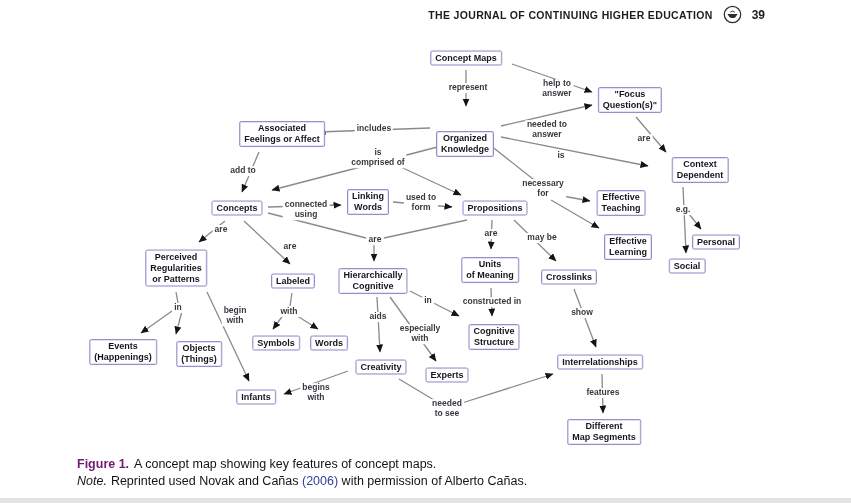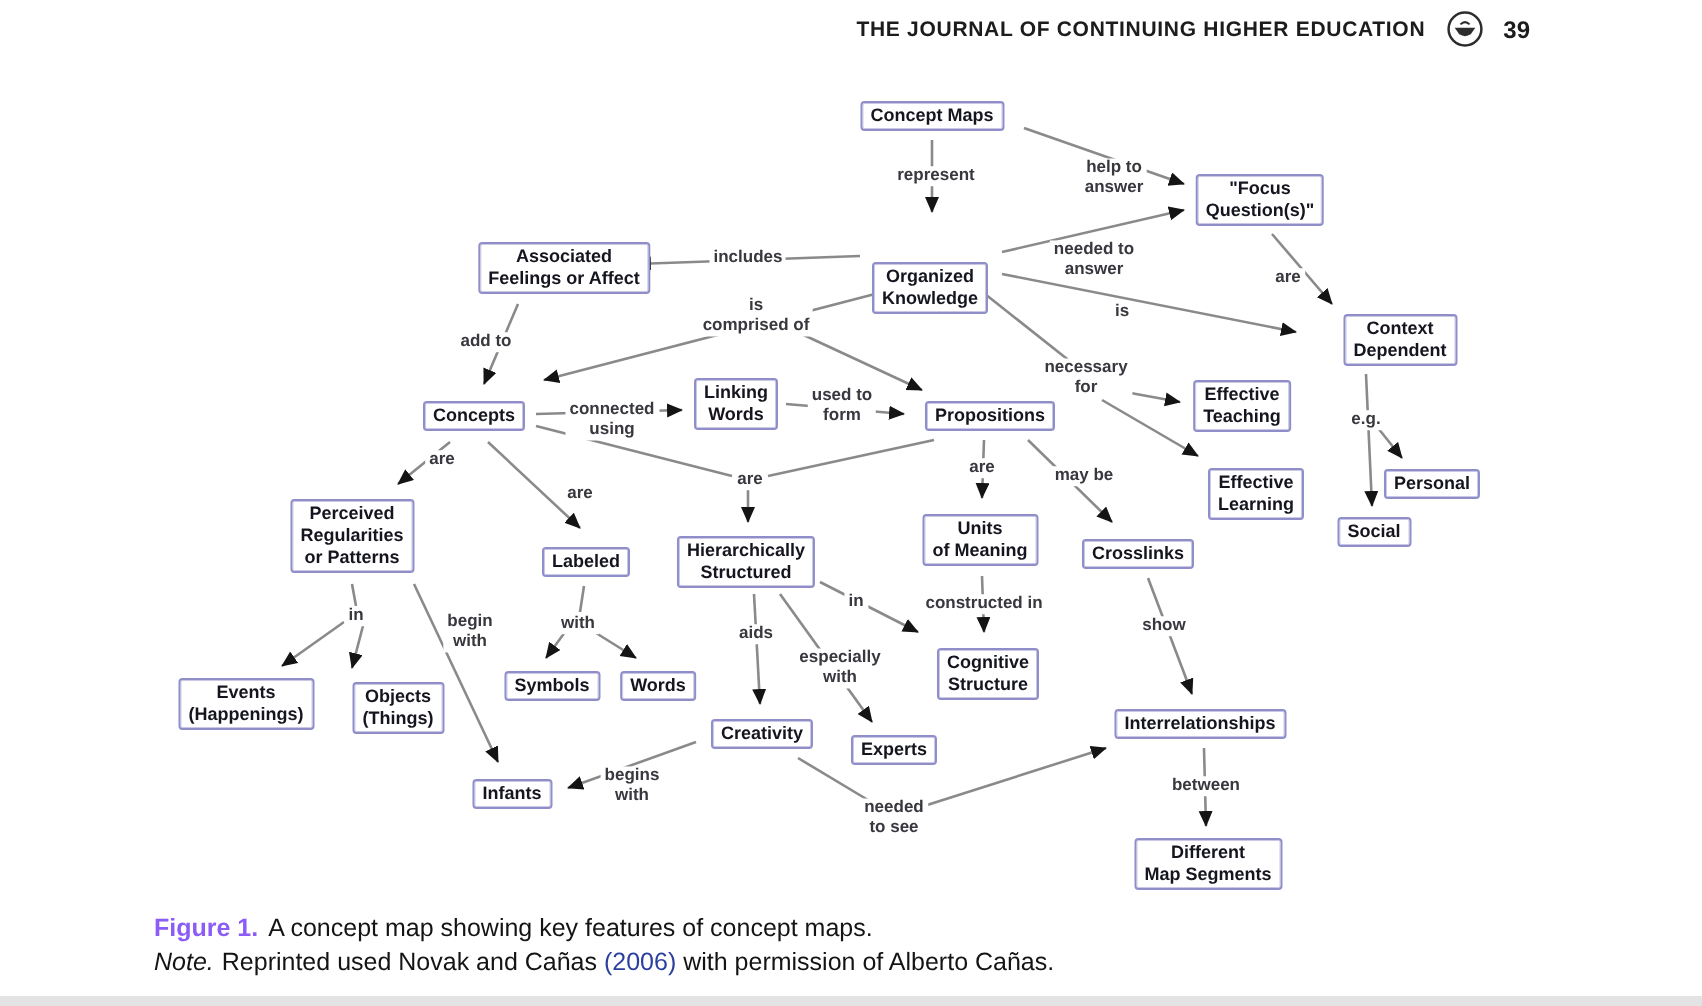--- a/index.html
+++ b/index.html
@@ -33,21 +33,21 @@
     position:absolute;z-index:2;transform:translate(-50%,-50%);
     background:#fff;padding:0 2px;
     font-size:8.5px;font-weight:700;color:#38383f;line-height:1.15;
     text-align:center;white-space:pre-line;
   }
   
   .caption{
     position:absolute;left:77px;top:456px;width:600px;
     font-size:12.5px;color:#141414;line-height:17px;
   }
-  .fig-label{font-weight:700;color:#8b5cf6;margin-right:5px;text-align:right;}
+  .fig-label{font-weight:700;color:#701a75;margin-right:5px;text-align:right;}
   .note-label{font-style:italic;margin-right:4px;}
   .cite-link{color:#2b3f9e;text-decoration:none;cursor:pointer;}
   .bottom-strip{
     position:absolute;left:0;top:498px;width:851px;height:5px;background:#e3e3e3;
   }
 </style>
 </head>
 <body>
 
 <div class="runhead">
@@ -139,21 +139,21 @@
     <div class="elabel" style="left: 378px; top: 317px;">aids</div>
     <div class="elabel" style="left: 428px; top: 301px;">in</div>
     <div class="elabel" style="left: 420px; top: 334px;">especially
 with</div>
     <div class="elabel" style="left: 492px; top: 302px;">constructed in</div>
     <div class="elabel" style="left: 582px; top: 313px;">show</div>
     <div class="elabel" style="left: 316px; top: 393px;">begins
 with</div>
     <div class="elabel" style="left: 447px; top: 409px;">needed
 to see</div>
-    <div class="elabel" style="left: 603px; top: 393px;">between</div>
+    <div class="elabel" style="left: 603px; top: 393px;">features</div>
     <div class="cnode" style="left: 466px; top: 58px;">Concept Maps</div>
     <div class="cnode" style="left: 630px; top: 100px;">"Focus
 Question(s)"</div>
     <div class="cnode" style="left: 465px; top: 127px; margin-top: 17px;">Organized
 Knowledge</div>
     <div class="cnode" style="left: 261px; top: 134px; margin-left: 21px;">Associated
 Feelings or Affect</div>
     <div class="cnode" style="left: 700px; top: 170px;">Context
 Dependent</div>
     <div class="cnode" style="left: 237px; top: 208px;">Concepts</div>
@@ -164,21 +164,21 @@
 Teaching</div>
     <div class="cnode" style="left: 628px; top: 247px;">Effective
 Learning</div>
     <div class="cnode" style="left: 716px; top: 242px;">Personal</div>
     <div class="cnode" style="left: 687px; top: 266px;">Social</div>
     <div class="cnode" style="left: 176px; top: 268px;">Perceived
 Regularities
 or Patterns</div>
     <div class="cnode" style="left: 293px; top: 281px;">Labeled</div>
     <div class="cnode" style="left: 373px; top: 281px;">Hierarchically
-Structured</div>
+Cognitive</div>
     <div class="cnode" style="left: 490px; top: 270px;">Units
 of Meaning</div>
     <div class="cnode" style="left: 569px; top: 277px;">Crosslinks</div>
     <div class="cnode" style="left: 494px; top: 337px;">Cognitive
 Structure</div>
     <div class="cnode" style="left: 123px; top: 352px;">Events
 (Happenings)</div>
     <div class="cnode" style="left: 199px; top: 354px;">Objects
 (Things)</div>
     <div class="cnode" style="left: 276px; top: 343px; text-align: right;">Symbols</div>

